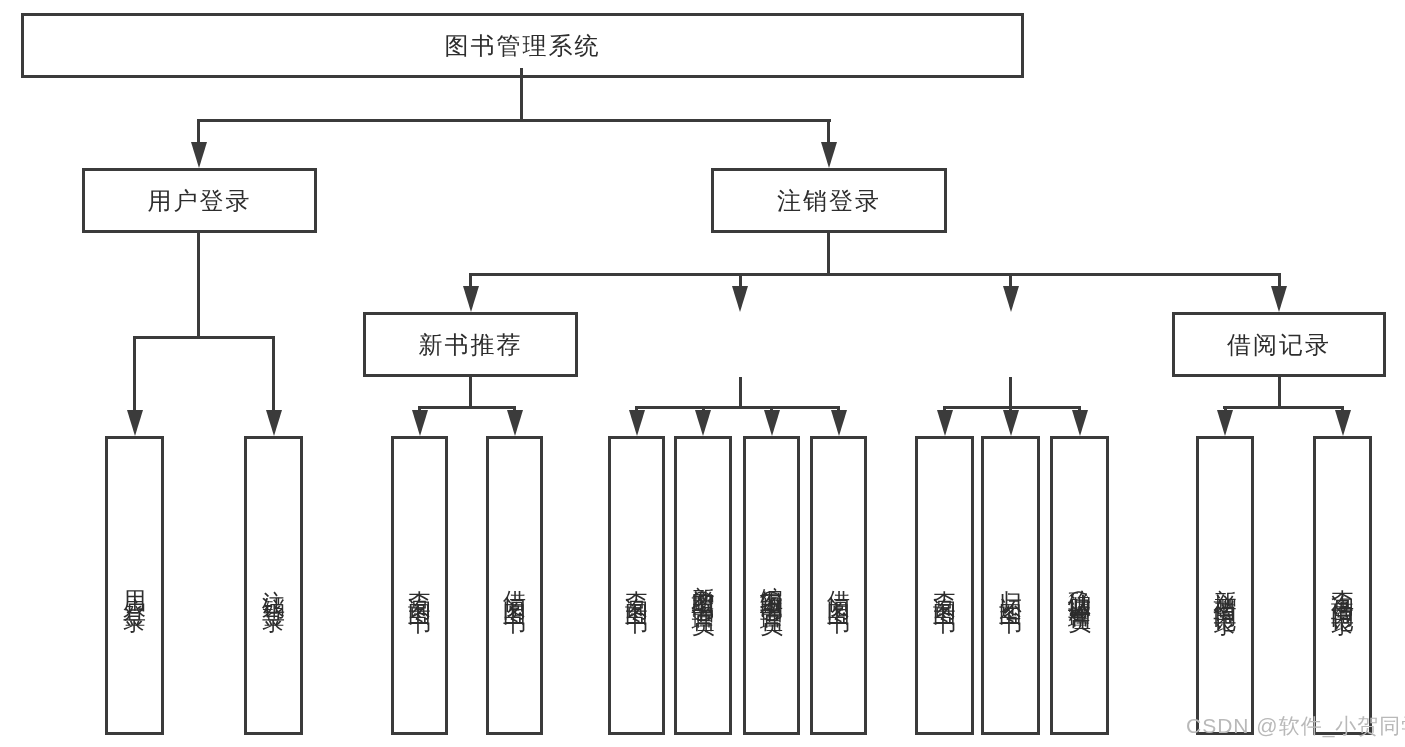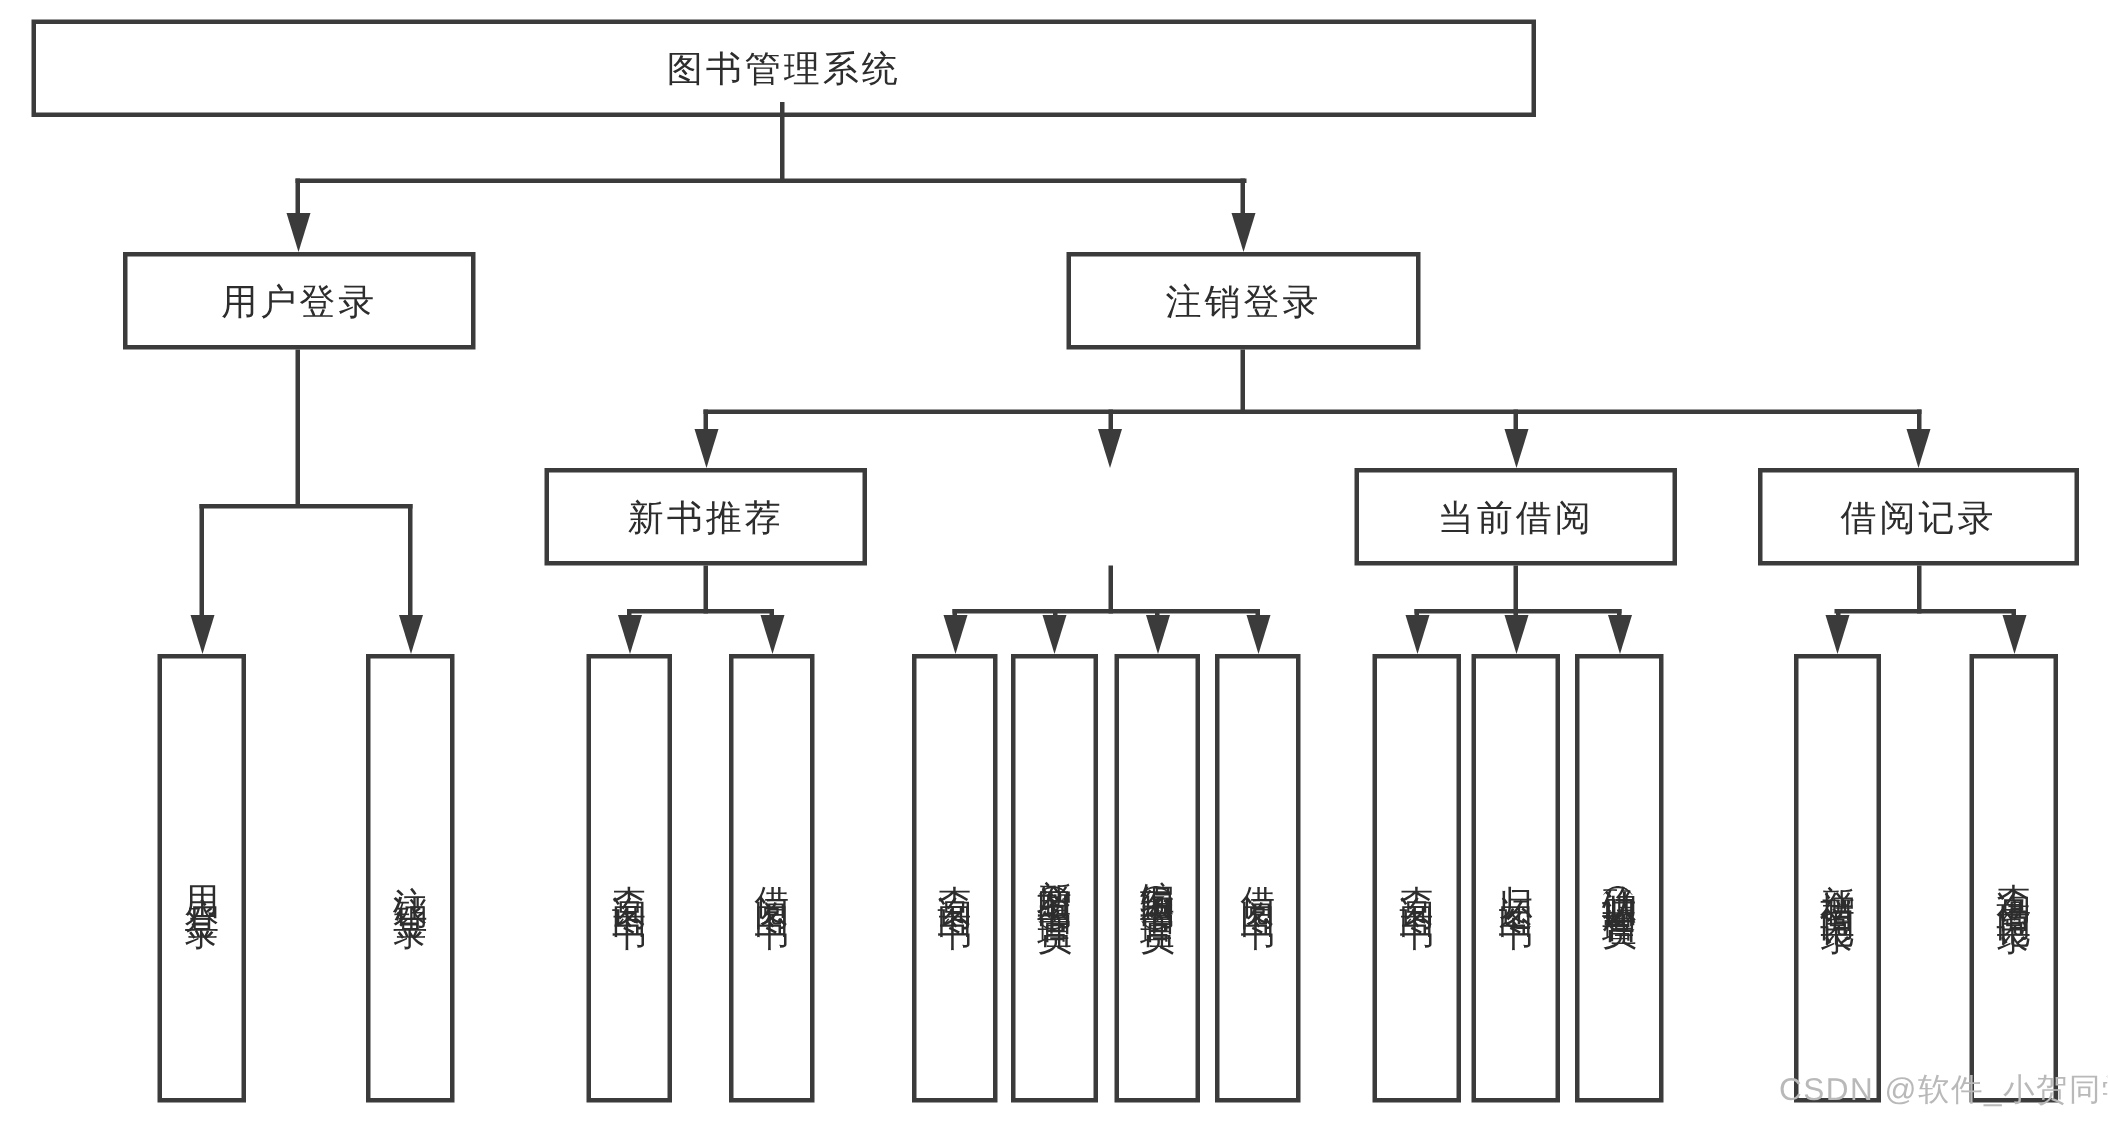--- a/index.html
+++ b/index.html
@@ -86,23 +86,20 @@
   <div class="vline" style="left:739px;top:273px;height:18px;"></div>
   <div class="arrow" style="left:732px;top:286px;"></div>
   <div class="vline" style="left:1009px;top:273px;height:18px;"></div>
   <div class="arrow" style="left:1003px;top:286px;"></div>
   <div class="vline" style="left:1278px;top:273px;height:18px;"></div>
   <div class="arrow" style="left:1271px;top:286px;"></div>
 
   <div class="box" style="left:363px;top:312px;width:215px;height:65px;">
     <span class="hlabel">新书推荐</span>
   </div>
-  <div class="box" style="left:903px;top:312px;width:215px;height:65px;">
-    <span class="hlabel">当前借阅</span>
-  </div>
   <div class="box" style="left:1172px;top:312px;width:214px;height:65px;">
     <span class="hlabel">借阅记录</span>
   </div>
 
   <div class="vline" style="left:469px;top:377px;height:32px;"></div>
   <div class="hline" style="left:418px;top:406px;width:98px;"></div>
   <div class="vline" style="left:418px;top:406px;height:8px;"></div>
   <div class="arrow" style="left:412px;top:410px;"></div>
   <div class="vline" style="left:513px;top:406px;height:8px;"></div>
   <div class="arrow" style="left:507px;top:410px;"></div>

